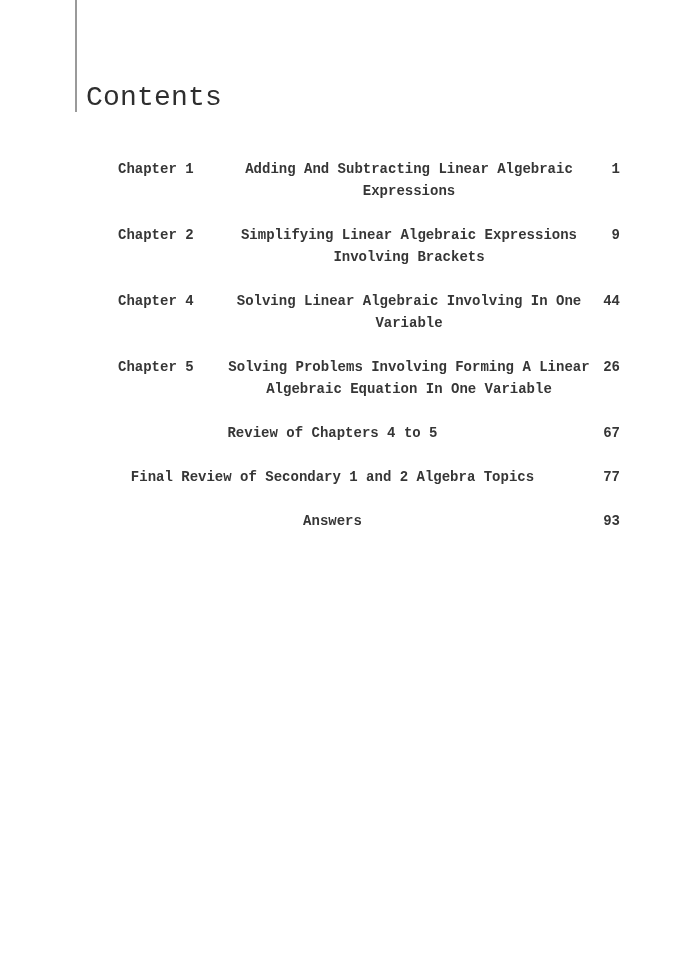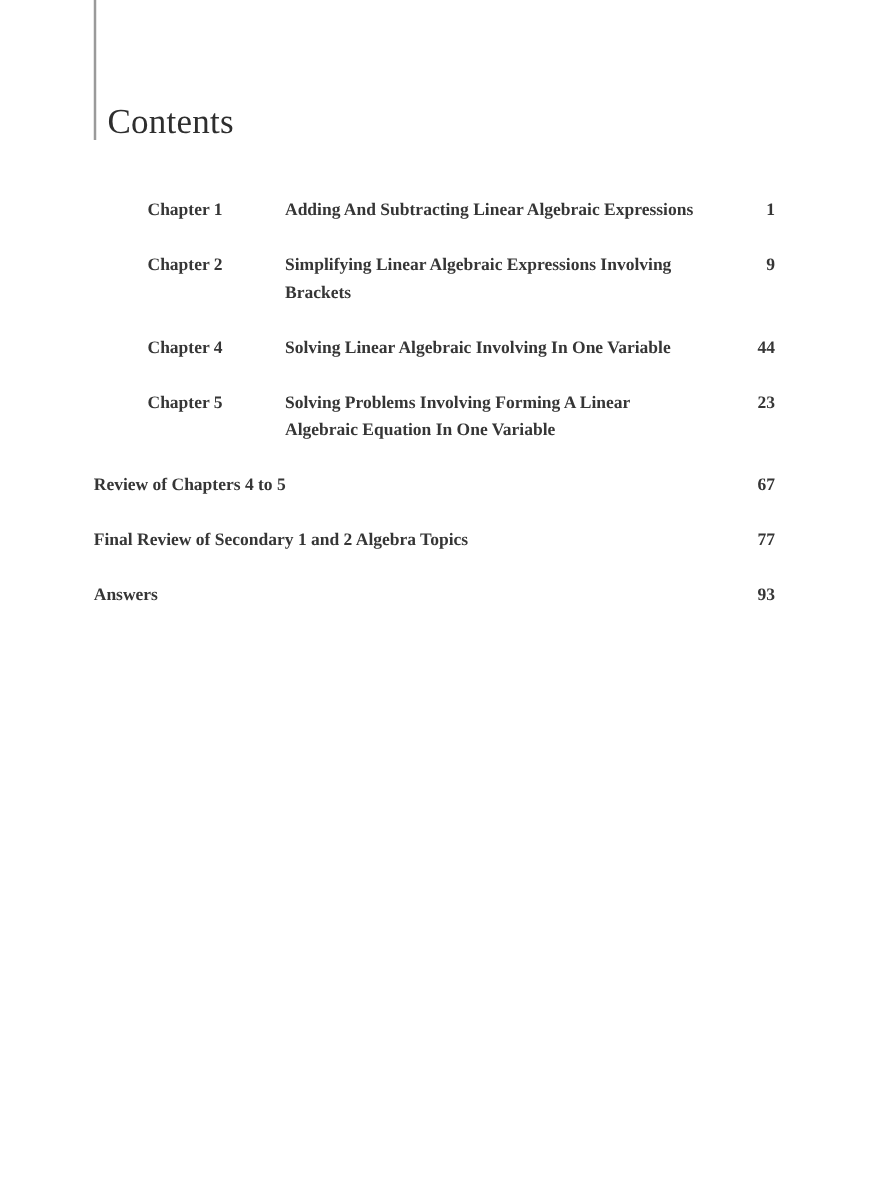--- a/index.html
+++ b/index.html
@@ -5,21 +5,21 @@
   html, body {
     margin: 0;
     padding: 0;
     background: #ffffff;
   }
   .page {
     position: relative;
     width: 700px;
     height: 954px;
     background: var(--page-bg, #ffffff);
-    font-family: Liberation Serif, serif;
+    font-family: Liberation Mono, monospace;
     overflow: hidden;
   }
   .accent-bar {
     position: absolute;
     left: 75px;
     top: 0;
     width: 2px;
     height: 112px;
     background: var(--accent-bar, #9a9a9a);
   }
@@ -50,20 +50,21 @@
     margin-bottom: 22px;
   }
   .toc-label {
     width: 110px;
     flex-shrink: 0;
     margin-left: 43px;
   }
   .toc-title {
     flex: 1;
     white-space: pre-line;
+    text-align: center;
   }
   .toc-page {
     margin-left: 8px;
     min-width: 22px;
     text-align: right;
     flex-shrink: 0;
   }
 </style>
 </head>
 <body>
@@ -84,21 +85,21 @@
   </div>
       <div class="toc-row">
     <span class="toc-label">Chapter 4</span>
     <span class="toc-title">Solving Linear Algebraic Involving In One Variable</span>
     <span class="toc-page">44</span>
   </div>
       <div class="toc-row">
     <span class="toc-label">Chapter 5</span>
     <span class="toc-title">Solving Problems Involving Forming A Linear
 Algebraic Equation In One Variable</span>
-    <span class="toc-page">23</span>
+    <span class="toc-page">26</span>
   </div>
       <div class="toc-row">
 
     <span class="toc-title">Review of Chapters 4 to 5</span>
     <span class="toc-page">67</span>
   </div>
       <div class="toc-row">
 
     <span class="toc-title">Final Review of Secondary 1 and 2 Algebra Topics</span>
     <span class="toc-page">77</span>

